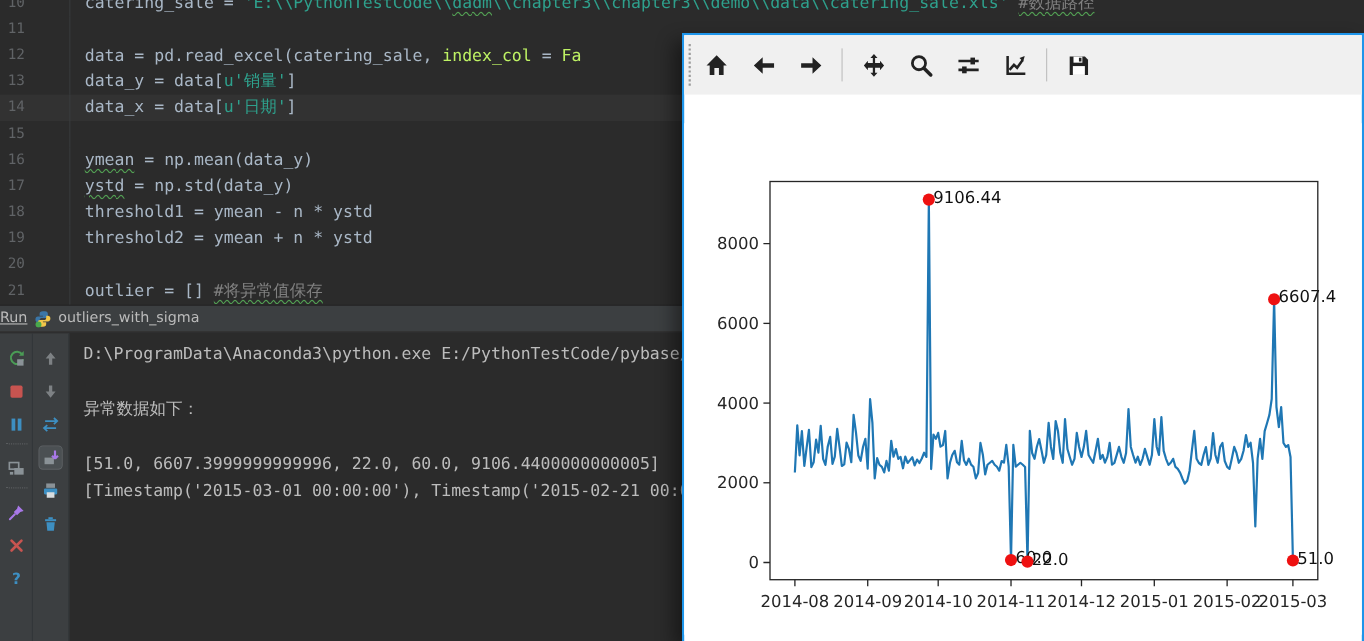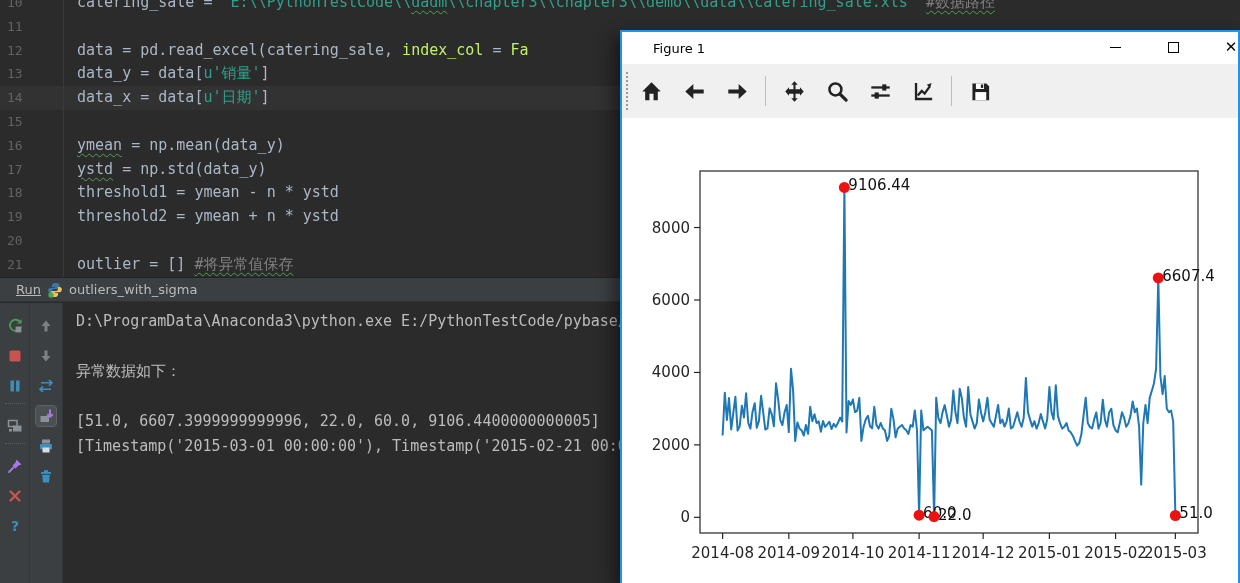--- a/index.html
+++ b/index.html
@@ -22,21 +22,21 @@
   .c-s { color:#2ea08c; }
   .c-k { color:#bef264; }
   .c-c { color:#808080; }
   .c-w { text-decoration:underline; text-decoration-style:wavy; text-decoration-color:#52a053;
          text-underline-offset:3px; text-decoration-thickness:1px; }
 
   
   #run-panel { position:absolute; left:0; top:278px; width:1240px; height:305px; background:#2b2b2b; }
   #run-tabbar { height:24px; background:#3c3f41; border-bottom:1px solid #323232;
                 display:flex; align-items:center; color:#bbbbbb; font-size:13px; }
-  #run-tabbar .tab-label { padding:0 6px 0 16px;text-decoration:underline; }
+  #run-tabbar .tab-label { padding:0 6px 0 0;text-decoration:underline; }
   #run-tabbar .icon-16 { width:16px; height:16px; display:inline-block; margin-right:6px; }
   #run-body { position:absolute; top:25px; bottom:0; left:0; right:0; display:flex; }
   .run-col { background:#3c3f41; display:flex; flex-direction:column; align-items:center;
              padding-top:8px; }
   #run-col1 { width:30px; border-right:1px solid #323639; }
   #run-col2 { width:33px; border-right:1px solid #323639; }
   .run-icon { width:20px; height:20px; margin:5px 0; display:flex; align-items:center;
               justify-content:center; border-radius:3px; }
   .run-icon svg { width:16px; height:16px; display:block; }
   .run-icon.selected { background:#4b5053; outline:1px solid #5e6366; }
@@ -60,21 +60,21 @@
   .glyph-close { font-size:15px; color:#000; line-height:1; }
 
   #fig-toolbar { height:54px; background:#f0f0f0; display:flex; align-items:center; gap:13px;
                  padding-left:14px; position:relative; }
   #fig-toolbar::before { content:""; position:absolute; left:4px; top:8px; bottom:8px;
                          border-left:2px dotted #9a9a9a; }
   .mpl-icon { width:30px; height:30px; display:flex; align-items:center; justify-content:center; }
   .mpl-icon svg { width:23px; height:23px; display:block; }
   .mpl-sep { width:0; height:30px; border-left:1px solid #bdbdbd; }
 
-  #fig-canvas { position:relative; height:465px; background:#ffffff; }
+  #fig-canvas { position:relative; height:465px; background:#ffffff;margin-top:26px; }
   #chart-svg { position:absolute; inset:0; }
   #chart-svg text { font-family:"DejaVu Sans","Liberation Sans",sans-serif; }
 </style>
 </head>
 <body>
 
 <div id="ide">
 
   <div id="editor">
     <div id="editor-lines"><div class="code-line"><span class="gutter-num">10</span><span class="code-text"><span class="c-p">catering_sale = </span><span class="c-s">'E:\\PythonTestCode\\</span><span class="c-s c-w">dadm</span><span class="c-s">\\chapter3\\chapter3\\demo\\data\\catering_sale.xls'</span><span class="c-p"> </span><span class="c-c c-w">#数据路径</span></span></div><div class="code-line"><span class="gutter-num">11</span><span class="code-text"></span></div><div class="code-line"><span class="gutter-num">12</span><span class="code-text"><span class="c-p">data = pd.read_excel(catering_sale, </span><span class="c-k">index_col</span><span class="c-p"> = </span><span class="c-k">Fa</span></span></div><div class="code-line"><span class="gutter-num">13</span><span class="code-text"><span class="c-p">data_y = data[</span><span class="c-s">u'销量'</span><span class="c-p">]</span></span></div><div class="code-line current"><span class="gutter-num">14</span><span class="code-text"><span class="c-p">data_x = data[</span><span class="c-s">u'日期'</span><span class="c-p">]</span></span></div><div class="code-line"><span class="gutter-num">15</span><span class="code-text"></span></div><div class="code-line"><span class="gutter-num">16</span><span class="code-text"><span class="c-p c-w">ymean</span><span class="c-p"> = np.mean(data_y)</span></span></div><div class="code-line"><span class="gutter-num">17</span><span class="code-text"><span class="c-p c-w">ystd</span><span class="c-p"> = np.std(data_y)</span></span></div><div class="code-line"><span class="gutter-num">18</span><span class="code-text"><span class="c-p">threshold1 = ymean - n * ystd</span></span></div><div class="code-line"><span class="gutter-num">19</span><span class="code-text"><span class="c-p">threshold2 = ymean + n * ystd</span></span></div><div class="code-line"><span class="gutter-num">20</span><span class="code-text"></span></div><div class="code-line"><span class="gutter-num">21</span><span class="code-text"><span class="c-p">outlier = [] </span><span class="c-c c-w">#将异常值保存</span></span></div></div>
@@ -173,33 +173,20 @@
             </svg>
           </div>
         </div>
       <div id="console-output"><div class="console-line">D:\ProgramData\Anaconda3\python.exe E:/PythonTestCode/pybase/outlier</div><div class="console-line">&nbsp;</div><div class="console-line">异常数据如下：</div><div class="console-line">&nbsp;</div><div class="console-line">[51.0, 6607.3999999999996, 22.0, 60.0, 9106.4400000000005]</div><div class="console-line">[Timestamp('2015-03-01 00:00:00'), Timestamp('2015-02-21 00:00:00'),</div></div>
     </div>
   </div>
 
 </div>
 
 <div id="figure-window">
-  <div id="fig-titlebar">
-    <span class="icon-16"></span>
-    <span id="fig-title">Figure 1</span>
-    <div class="caption-btn" id="btn-minimize">
-        <span class="glyph-min"></span>
-      </div>
-    <div class="caption-btn" id="btn-maximize">
-        <span class="glyph-max"></span>
-      </div>
-    <div class="caption-btn" id="btn-close">
-        <span class="glyph-close">✕</span>
-      </div>
-  </div>
   <div id="fig-toolbar">
       <div class="mpl-icon">
         <svg viewBox="0 0 20 20">
           <path d="M10 2 L2 10 H4.5 V17.5 H8.2 V12 H11.8 V17.5 H15.5 V10 H18 Z" fill="#222"></path>
         </svg>
       </div>
       <div class="mpl-icon">
         <svg viewBox="0 0 20 20">
           <path d="M18 8.2 H9 V3.5 L2 10 L9 16.5 V11.8 H18 Z" fill="#222"></path>
         </svg>

